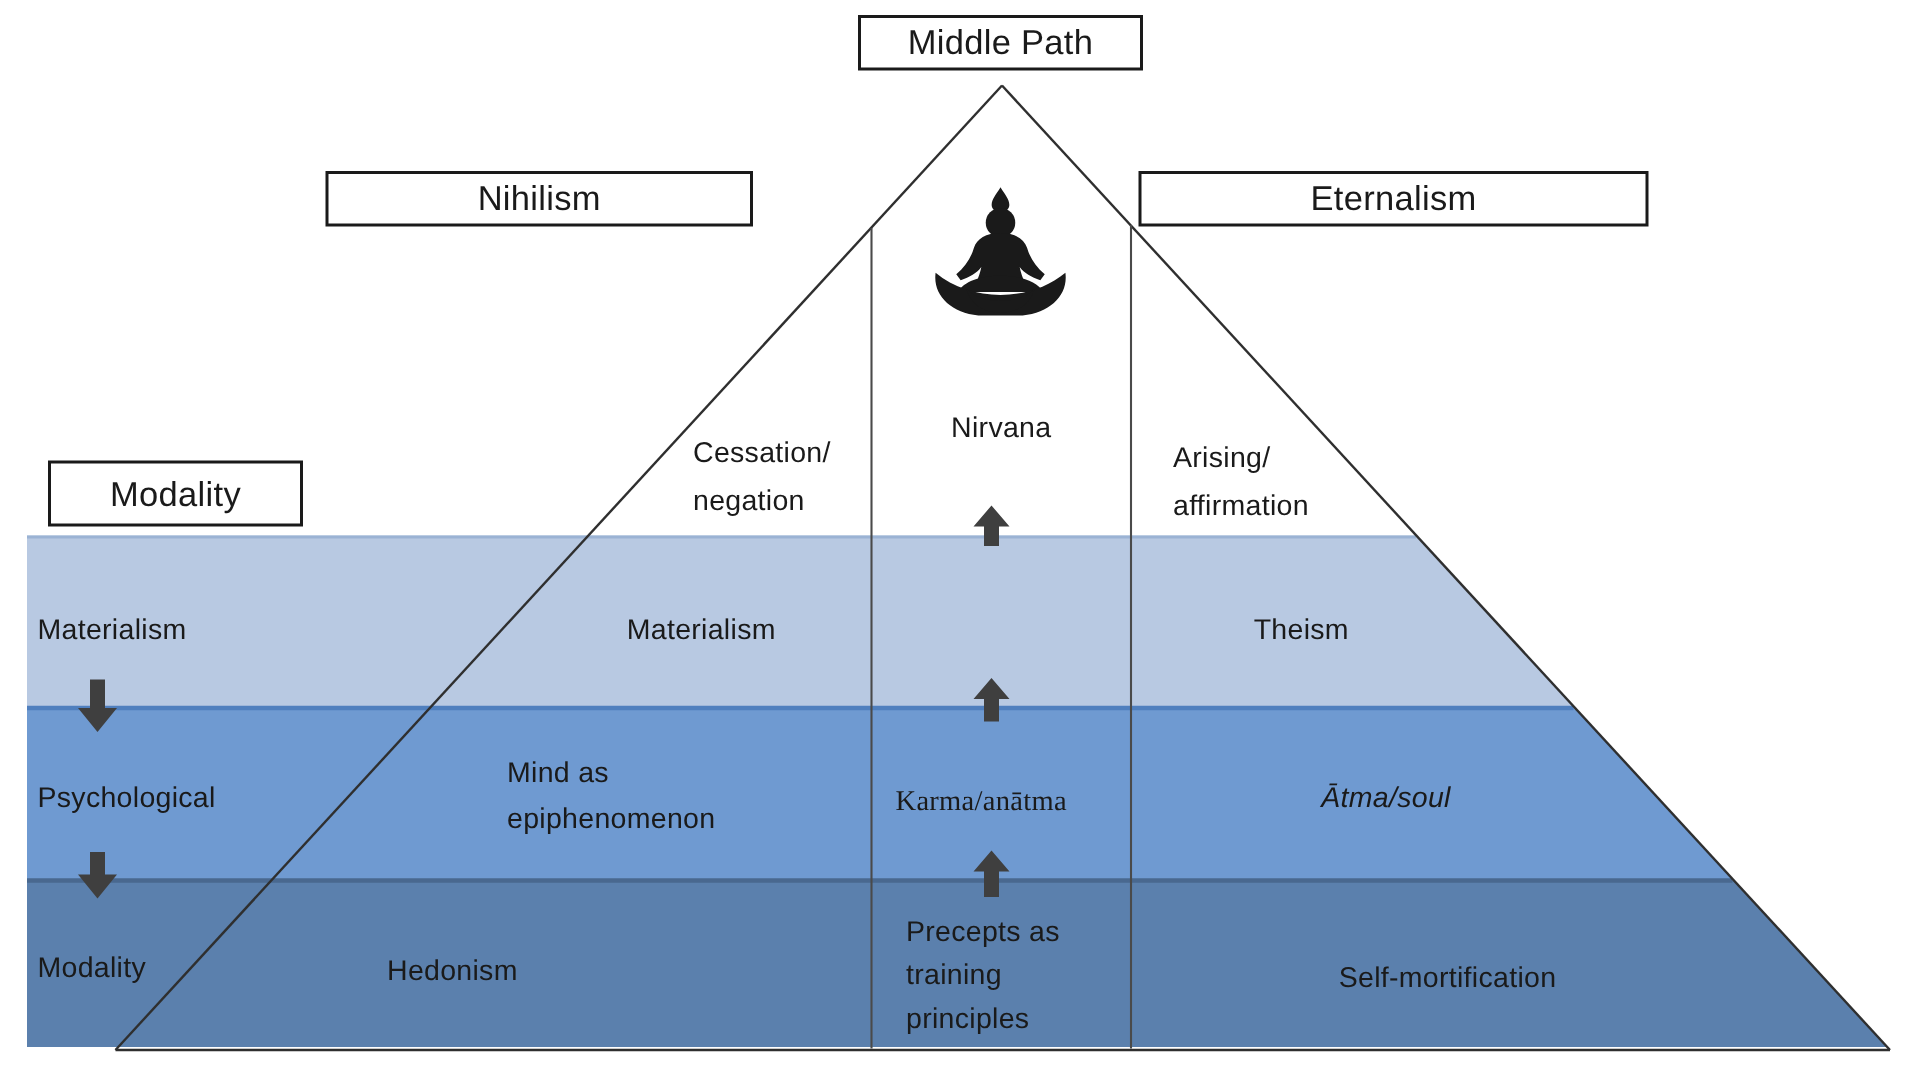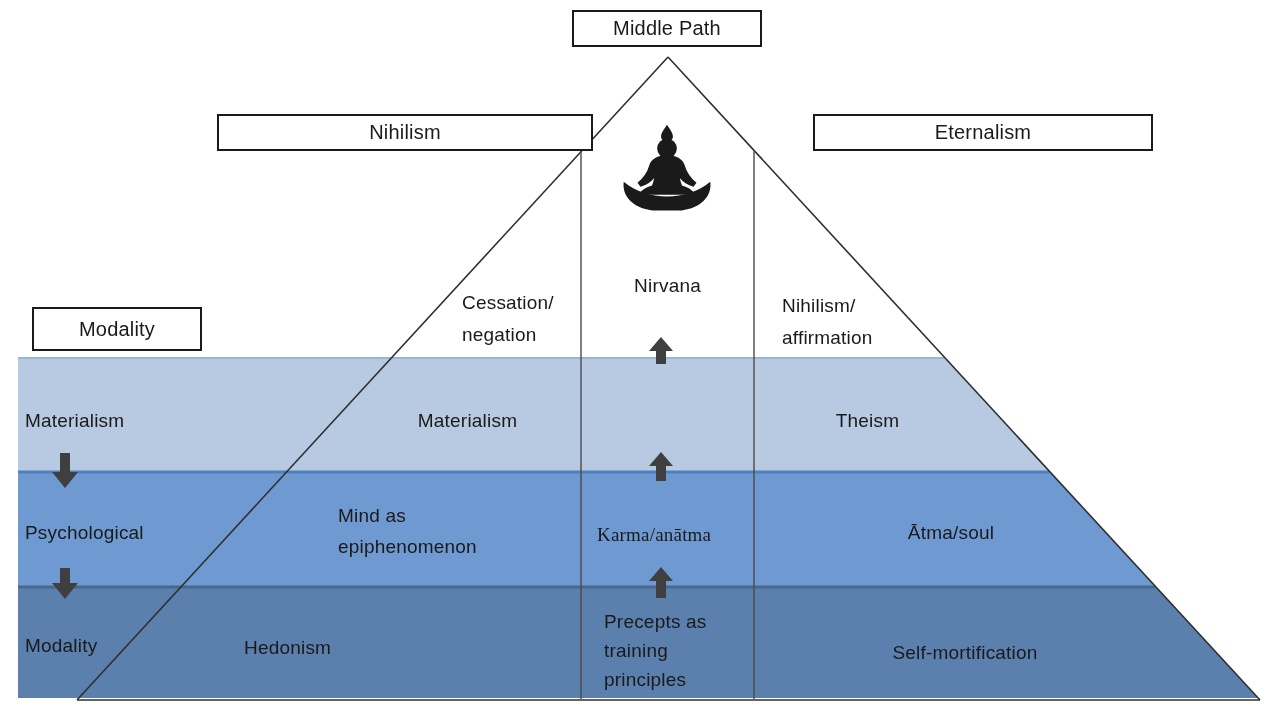--- a/index.html
+++ b/index.html
@@ -4,21 +4,21 @@
 <style>
   html,body{margin:0;padding:0;background:#ffffff;}
   .canvas{
     position:relative;width:1280px;height:720px;background:#ffffff;overflow:hidden;
     font-family:"Liberation Sans", sans-serif;color:#1a1a1a;
   }
   .canvas svg.layer{position:absolute;left:0;top:0;}
   .labelbox{
     position:absolute;box-sizing:border-box;background:#ffffff;border:2px solid #1a1a1a;
     display:flex;align-items:center;justify-content:center;
-    font-size:20px;letter-spacing:.2px;
+    font-size:23px;letter-spacing:.2px;
   }
   .txt{
     position:absolute;font-size:19px;line-height:29px;white-space:pre-line;letter-spacing:.2px;
   }
   .txt.center{text-align:center;}
   .buddha{position:absolute;left:608px;top:124px;width:118px;height:100px;}
 </style>
 </head>
 <body>
 
@@ -64,46 +64,46 @@
       <path d="M60,31 C50,31 44,35 42,41 C40,48 36,54 30,59 L33,63 C39,61 44,58 47,54 C46,59 44,64 42,67 L78,67 C76,64 74,59 73,54 C76,58 81,61 87,63 L90,59 C84,54 80,48 78,41 C76,35 70,31 60,31 Z"></path>
       <path d="M60,60 C46,60 35,64 31,71 L89,71 C85,64 74,60 60,60 Z"></path>
       <path d="M60,73 C44,73 28,68 16,58 C14,73 26,85 45,87 L75,87 C94,85 106,73 104,58 C92,68 76,73 60,73 Z"></path>
       <path d="M60,77 C50,77 42,74 37,69 C40,80 49,85 60,85 C71,85 80,80 83,69 C78,74 70,77 60,77 Z"></path>
     </g>
   </svg>
 
   <div class="labelbox" style="left:572px;top:10px;width:190px;height:37px;">
     <span>Middle Path</span>
   </div>
-  <div class="labelbox" style="left:217px;top:114px;width:376px;height:37px;">
+  <div class="labelbox" style="left:217px;top:114px;width:285px;height:37px;">
     <span>Nihilism</span>
   </div>
-  <div class="labelbox" style="left:813px;top:114px;width:340px;height:37px;">
+  <div class="labelbox" style="left:759px;top:114px;width:340px;height:37px;">
     <span>Eternalism</span>
   </div>
   <div class="labelbox" style="left:32px;top:307px;width:170px;height:44px;">
     <span>Modality</span>
   </div>
 
   <div class="txt center" style="left:595px;top:271px;width:145px;">Nirvana</div>
   <div class="txt" style="left:462px;top:287px;line-height:32px;">Cessation/
 negation</div>
-  <div class="txt" style="left:782px;top:290px;line-height:32px;">Nihilism/
+  <div class="txt" style="left:782px;top:290px;line-height:32px;">Arising/
 affirmation</div>
 
   <div class="txt" style="left:25px;top:406px;">Materialism</div>
   <div class="txt center" style="left:380px;top:406px;width:175px;">Materialism</div>
   <div class="txt center" style="left:800px;top:406px;width:135px;">Theism</div>
 
   <div class="txt" style="left:25px;top:518px;">Psychological</div>
   <div class="txt" style="left:338px;top:500px;line-height:31px;">Mind as
 epiphenomenon</div>
   <div class="txt" style="left:597px;top:520px;font-family:Liberation Serif, serif;">Karma/anātma</div>
-  <div class="txt center" style="left:876px;top:518px;width:150px;">Ātma/soul</div>
+  <div class="txt center" style="left:849px;top:518px;width:150px;font-style:italic;">Ātma/soul</div>
 
   <div class="txt" style="left:25px;top:631px;">Modality</div>
-  <div class="txt" style="left:244px;top:633px;text-align:right;">Hedonism</div>
+  <div class="txt" style="left:258px;top:633px;text-align:right;">Hedonism</div>
   <div class="txt" style="left:604px;top:607px;">Precepts as
 training
 principles</div>
   <div class="txt center" style="left:875px;top:638px;width:180px;">Self-mortification</div>
 
 </div>
 
 </body></html>

